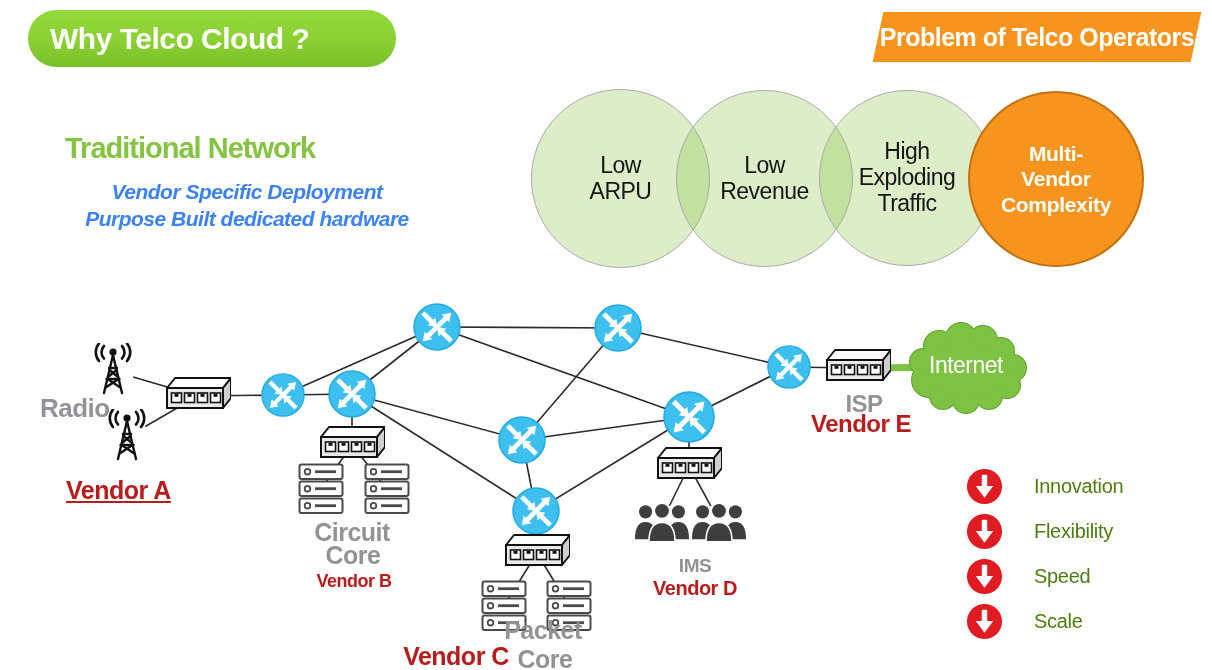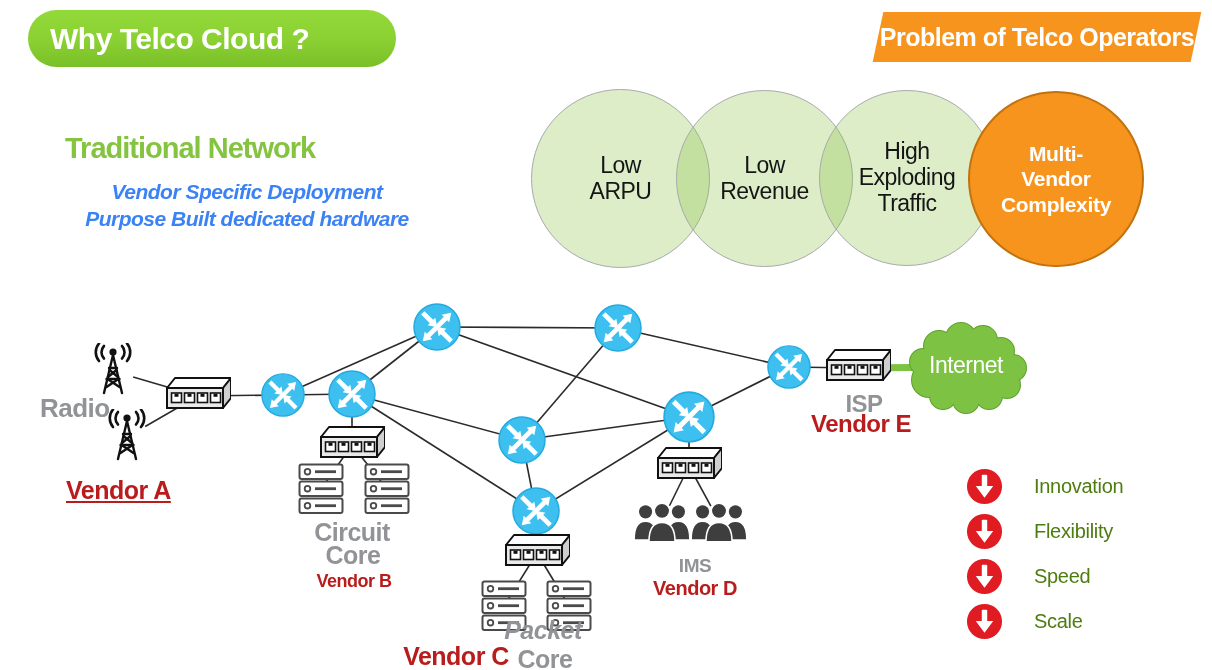--- a/index.html
+++ b/index.html
@@ -501,21 +501,21 @@
     </svg>
     <div class="cloud-label">Internet</div>
   </div>
     </div>
   <div id="netlabels">
       <div class="net-label lab-gray" style="left: 40px; top: 395px; font-size: 26px;">Radio</div>
       <div class="net-label lab-orange" style="left: 66px; top: 478px; font-size: 25px; text-decoration: underline;">Vendor A</div>
       <div class="net-label lab-gray lab-center" style="left: 352px; top: 512px; font-size: 25px; margin-top: 8px;">Circuit</div>
       <div class="net-label lab-gray lab-center" style="left: 353px; top: 543px; font-size: 25px;">Core</div>
       <div class="net-label lab-orange lab-center" style="left: 354px; top: 572px; font-size: 18px;">Vendor B</div>
-      <div class="net-label lab-gray lab-center" style="left: 543px; top: 618px; font-size: 25px; font-style: italic;">Packet</div>
+      <div class="net-label lab-gray lab-center" style="left: 543px; top: 618px; font-size: 25px;">Packet</div>
       <div class="net-label lab-orange lab-center" style="left: 456px; top: 644px; font-size: 25px;">Vendor C</div>
       <div class="net-label lab-gray lab-center" style="left: 545px; top: 647px; font-size: 25px;">Core</div>
       <div class="net-label lab-gray lab-center" style="left: 695px; top: 556px; font-size: 19px;">IMS</div>
       <div class="net-label lab-orange lab-center" style="left: 695px; top: 578px; font-size: 20px;">Vendor D</div>
       <div class="net-label lab-gray lab-center" style="left: 864px; top: 392px; font-size: 24px;">ISP</div>
       <div class="net-label lab-orange lab-center" style="left: 861px; top: 412px; font-size: 24px;">Vendor E</div>
     </div>
 
   <div class="impacts">
     <div class="impact-row">

